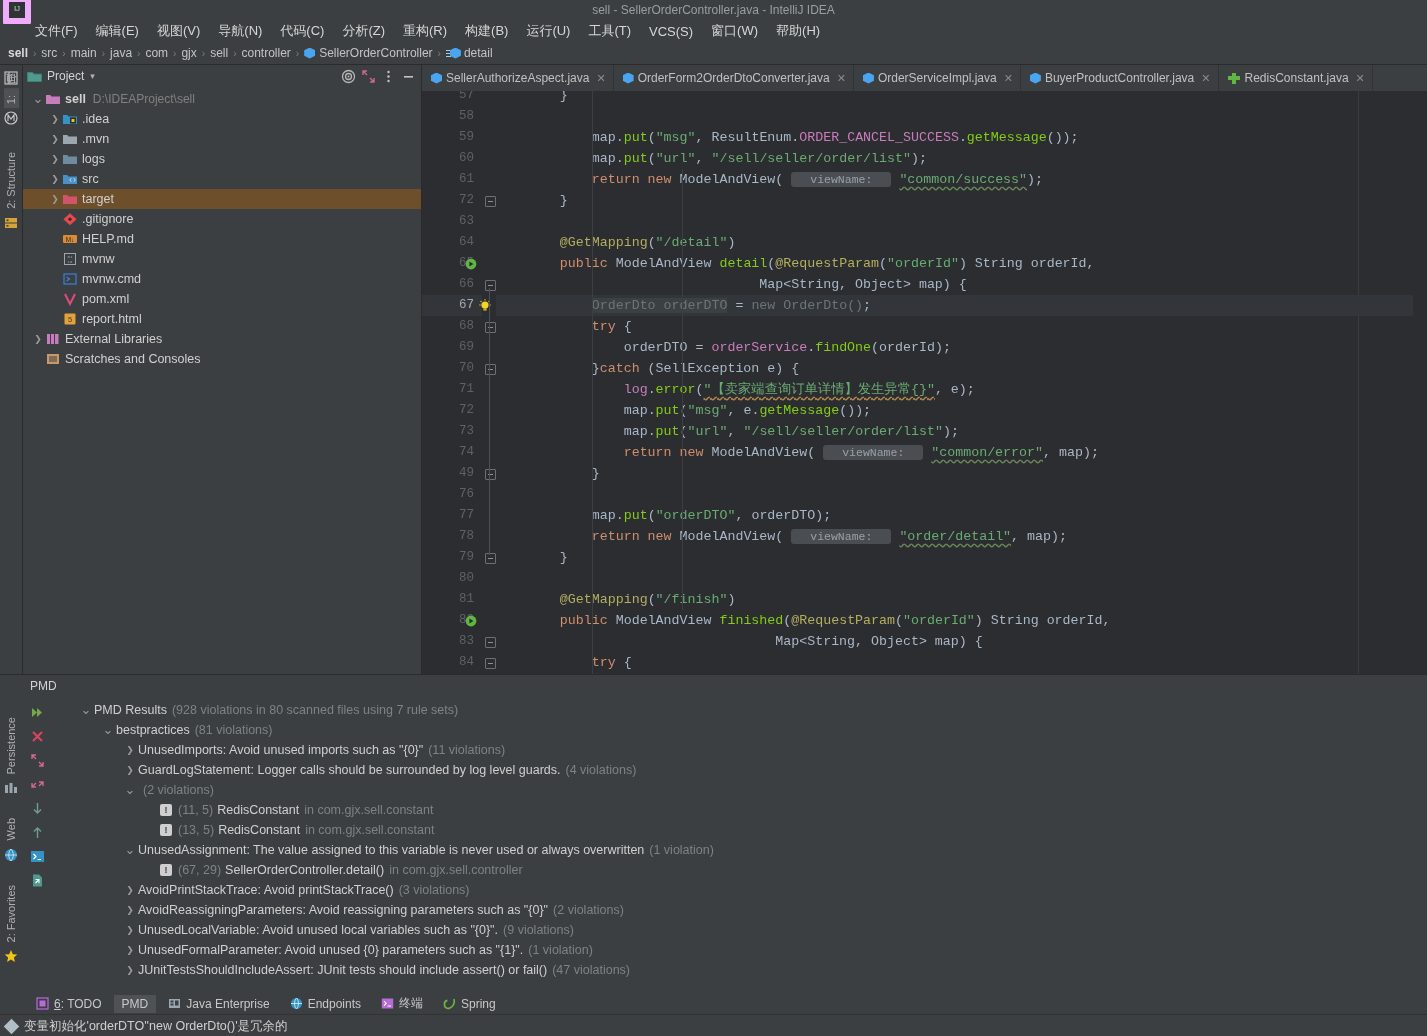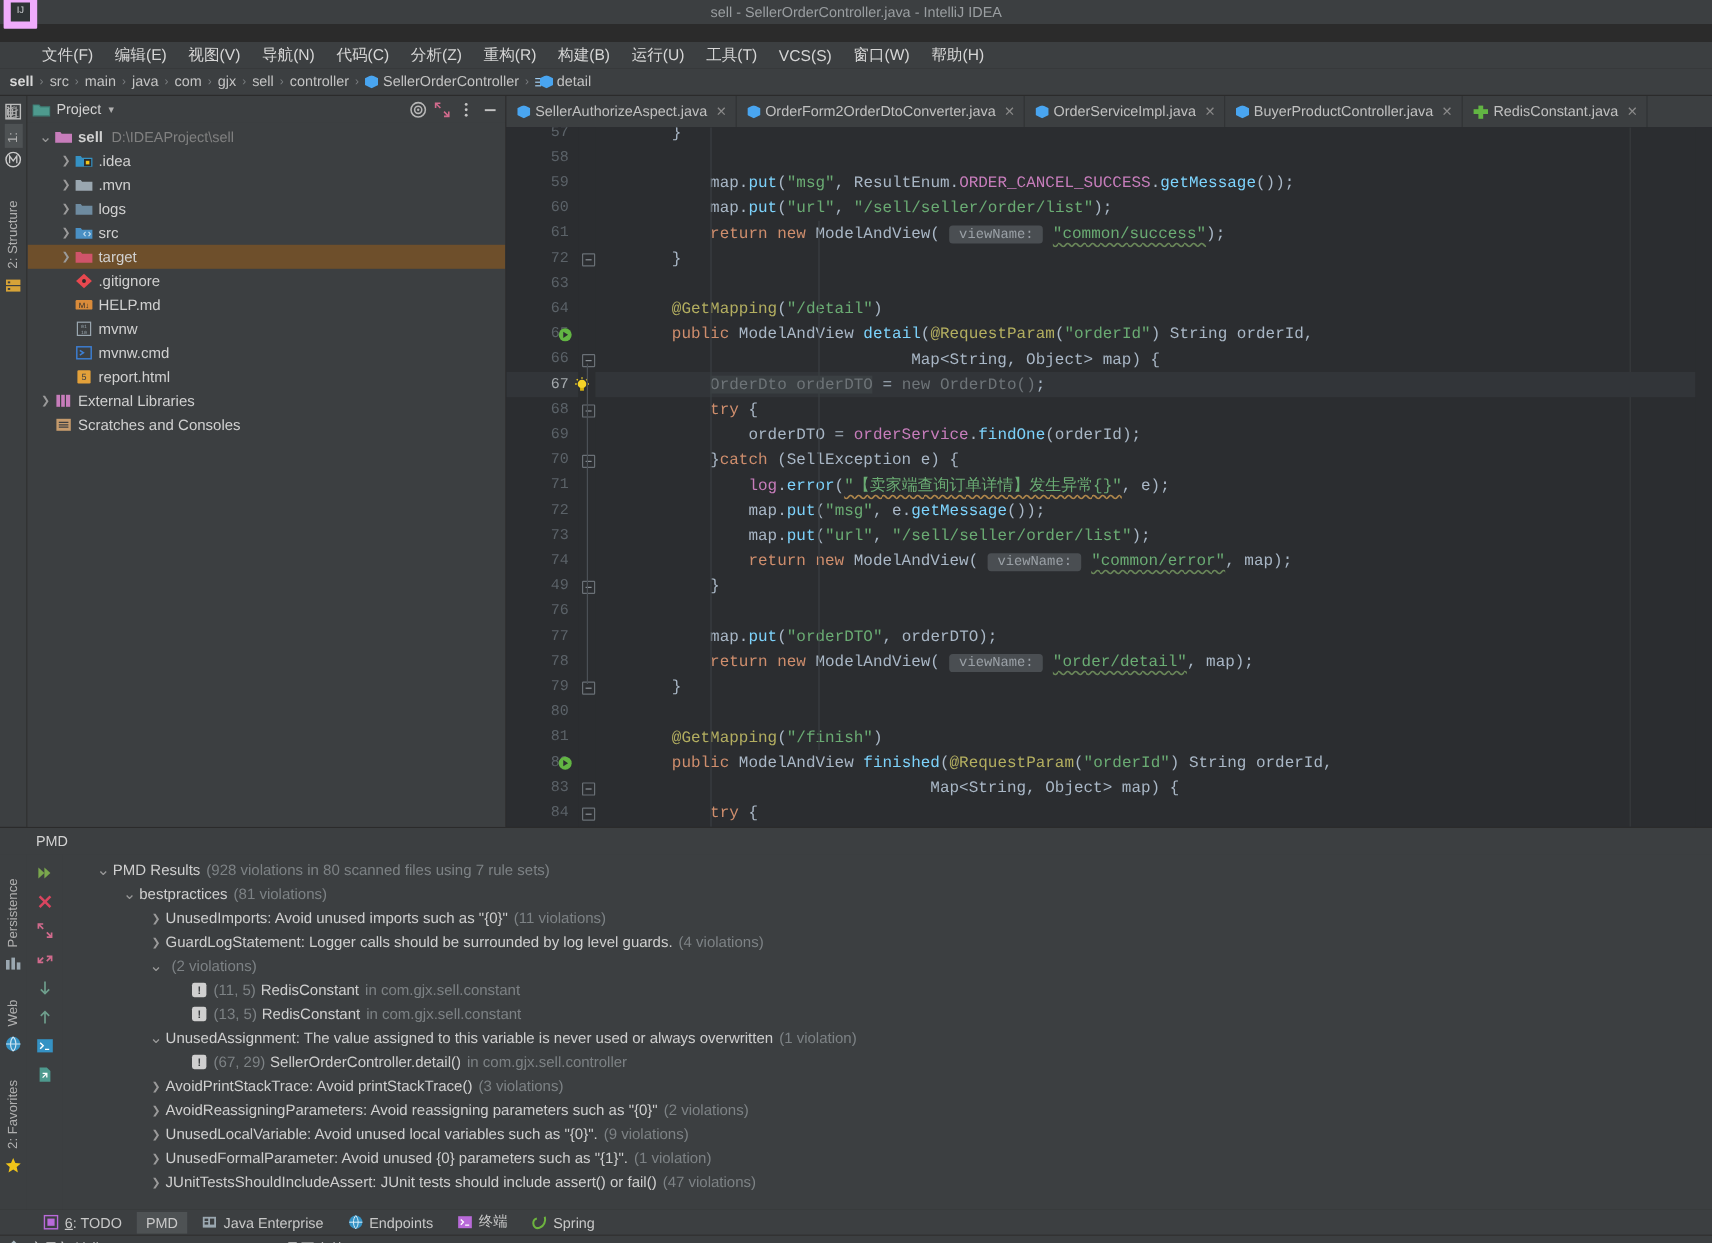--- a/index.html
+++ b/index.html
@@ -10,21 +10,21 @@
     -webkit-font-smoothing:antialiased;
   }
 
   
   #titlebar{height:20px;background:#3c3f41;display:flex;align-items:center;position:relative;}
   #titlebar .logo{width:16px;height:16px;margin-left:3px;border:6px solid #f0abfc;background:#2f3436;
     color:#cfd2d4;font-size:8px;line-height:14px;text-align:center;font-family:"Liberation Sans",sans-serif;border-radius:1px;}
   #titlebar .wintitle{position:absolute;left:0;right:0;text-align:center;color:#9a9ea1;font-size:12px;}
 
   
-  #menubar{height:22px;background:#3c3f41;display:flex;align-items:center;padding-left:26px;margin-top:15px;}
+  #menubar{height:22px;background:#3c3f41;display:flex;align-items:center;padding-left:26px;}
   #menubar .mi{padding:2px 9px;color:#d6d6d6;font-size:13px;white-space:nowrap;cursor:default;}
 
   
   #breadcrumb{height:22px;background:#3c3f41;display:flex;align-items:center;padding-left:8px;
      border-bottom:1px solid #2b2b2b;}
   #breadcrumb .crumb{color:#c3c3c3;font-size:12px;white-space:nowrap;}
   #breadcrumb .crumb.b{font-weight:bold;color:#d8d8d8;}
   #breadcrumb .sep{color:#7a7e80;margin:0 5px;font-size:10px;}
   .hexicon{display:inline-block;width:11px;height:11px;background:#49a5f0;
      clip-path:polygon(50% 0,100% 25%,100% 75%,50% 100%,0 75%,0 25%);vertical-align:-1px;margin-right:4px;}
@@ -73,22 +73,22 @@
   #folds{width:14px;flex:none;background:#2b2d30;position:relative;}
   #codebody{flex:1;position:relative;overflow:hidden;}
   .ln{position:absolute;right:8px;color:#5b6268;font-size:12.5px;font-family:"Liberation Mono","DejaVu Sans Mono",monospace;
      height:21px;line-height:21px;}
   .ln.cur{color:#a4a9ad;}
   .codeline{position:absolute;left:0;height:21px;line-height:21px;white-space:pre;
      font-family:"Liberation Mono","DejaVu Sans Mono",monospace;font-size:13.3px;color:#a9b7c6;}
   .curline{position:absolute;left:0;right:0;height:21px;background:#323539;}
   
   .kw{color:#cf8e6d;} .str{color:#6aab73;}
-  .mth{color:#7dd3fc;} .fld2{color:#c77dbb;} .ann{color:#b3ae60;} .pl{color:#a9b7c6;} .dim{color:#6e7478;}
-  .hintbg{background:#4a4e52;color:#9aa0a6;border-radius:3px;padding:1px 8px;font-size:11.5px;}
+  .mth{color:#84cc16;} .fld2{color:#c77dbb;} .ann{color:#b3ae60;} .pl{color:#a9b7c6;} .dim{color:#6e7478;}
+  .hintbg{background:#4a4e52;color:#9aa0a6;border-radius:3px;padding:1px 19px;font-size:11.5px;}
   .squig{text-decoration:underline wavy #6a8759;text-underline-offset:3px;}
   .squigr{text-decoration:underline wavy #b0874b;text-underline-offset:3px;}
   .hl{background:#3b4043;}
   .bulb{position:absolute;width:14px;height:14px;}
   .runmark{position:absolute;width:12px;height:12px;}
   .foldline{position:absolute;width:1px;background:#4b5056;left:7px;}
   .foldbox{position:absolute;width:9px;height:9px;border:1px solid #6a7076;left:3px;border-radius:1px;background:#2b2d30;}
   .foldbox:after{content:"";position:absolute;left:1.5px;top:3.5px;width:5px;height:1px;background:#8a9096;}
   #rightmargin{position:absolute;top:0;bottom:0;width:1px;background:#393b3e;}
   #scrollstrip{width:14px;flex:none;background:#2b2d30;position:relative;}
@@ -295,20 +295,27 @@
             </svg></span>
           <span>mvnw</span>
         </div>
         <div class="tnode" style="padding-left: 25px;">
           <span class="arrow"></span>
           <span class="tico"><svg width="16" height="14" viewBox="0 0 16 14">
               <rect x="2" y="2" width="12" height="10" fill="none" stroke="#3d7fd4" stroke-width="1.2"></rect>
               <path d="M4.5 5 L7.5 7 L4.5 9" stroke="#3d7fd4" stroke-width="1.3" fill="none"></path>
             </svg></span>
           <span>mvnw.cmd</span>
+        </div>
+        <div class="tnode" style="padding-left: 25px;">
+          <span class="arrow"></span>
+          <span class="tico"><svg width="16" height="14" viewBox="0 0 16 14">
+              <path d="M3 2 L8 12 L13 2" stroke="#e14a7a" stroke-width="2" fill="none"></path>
+            </svg></span>
+          <span>pom.xml</span>
         </div>
         <div class="tnode" style="padding-left: 25px;">
           <span class="arrow"></span>
           <span class="tico"><svg width="16" height="14" viewBox="0 0 16 14">
               <rect x="2.5" y="1.5" width="11" height="11" rx="1" fill="#e3a13a"></rect>
               <text x="8" y="10" font-size="7.5" fill="#3c3f41" text-anchor="middle" font-family="Liberation Sans">5</text>
             </svg></span>
           <span>report.html</span>
         </div>
         <div class="tnode" style="padding-left: 8px;">

